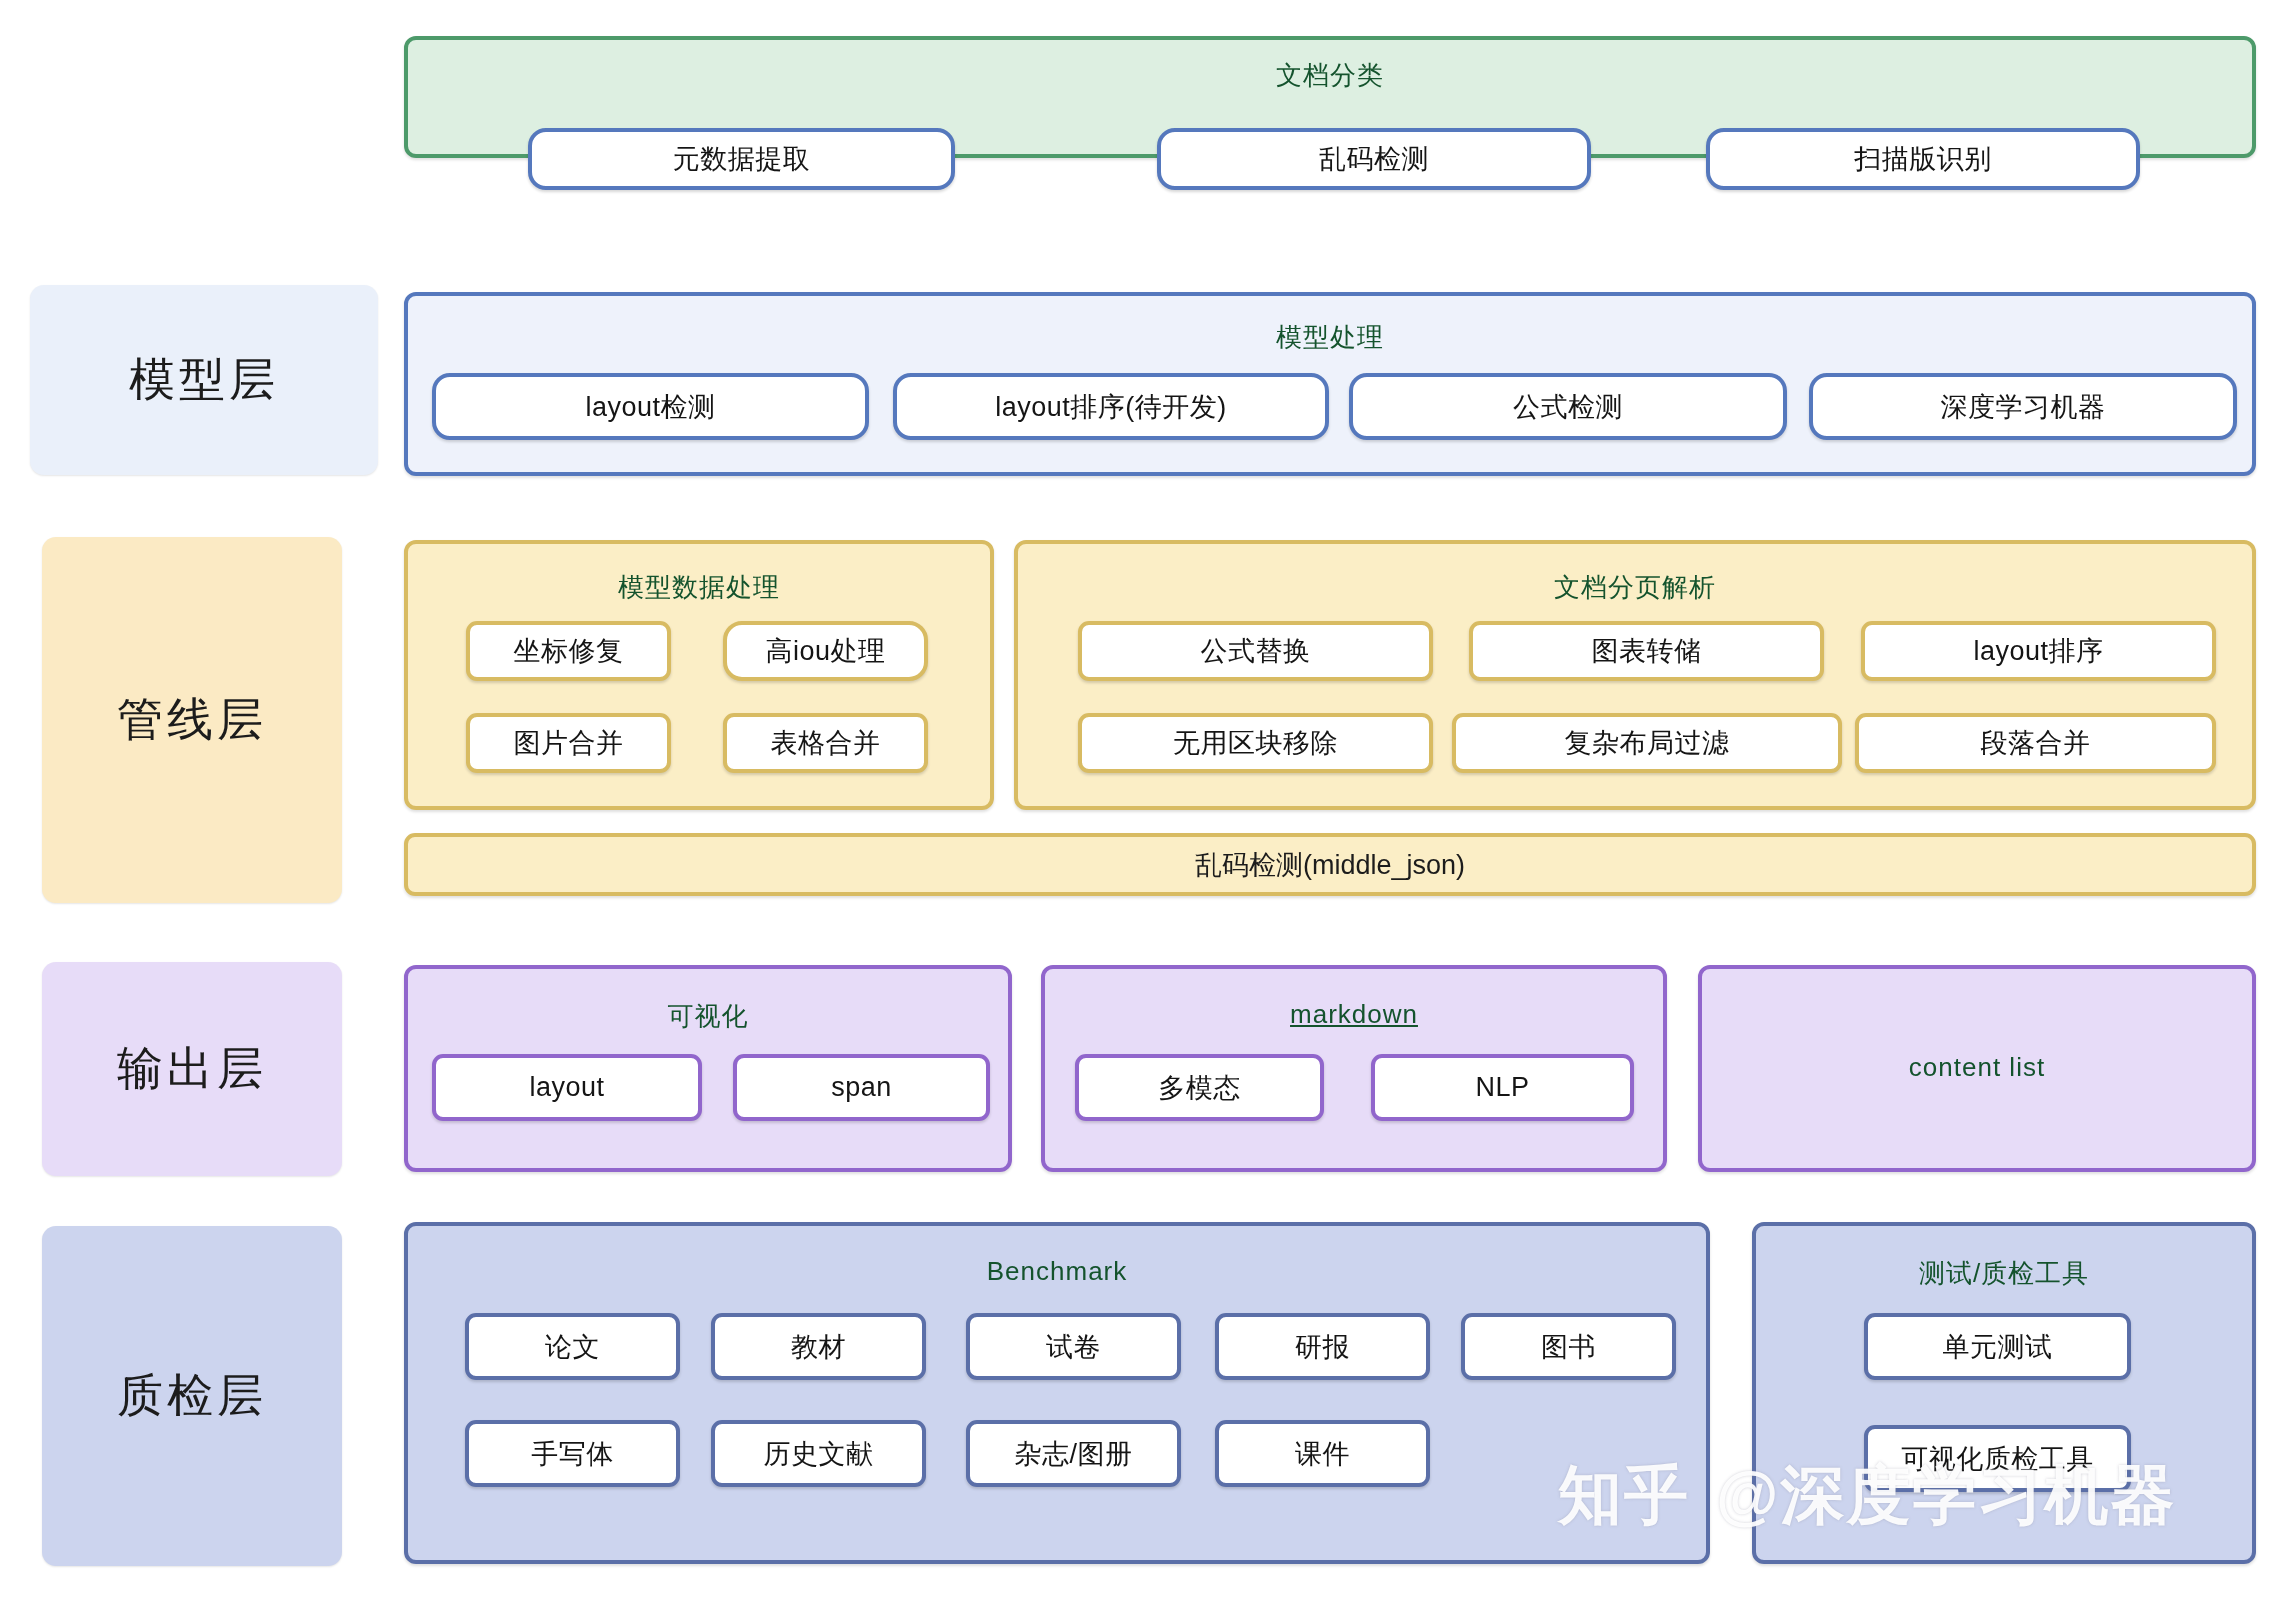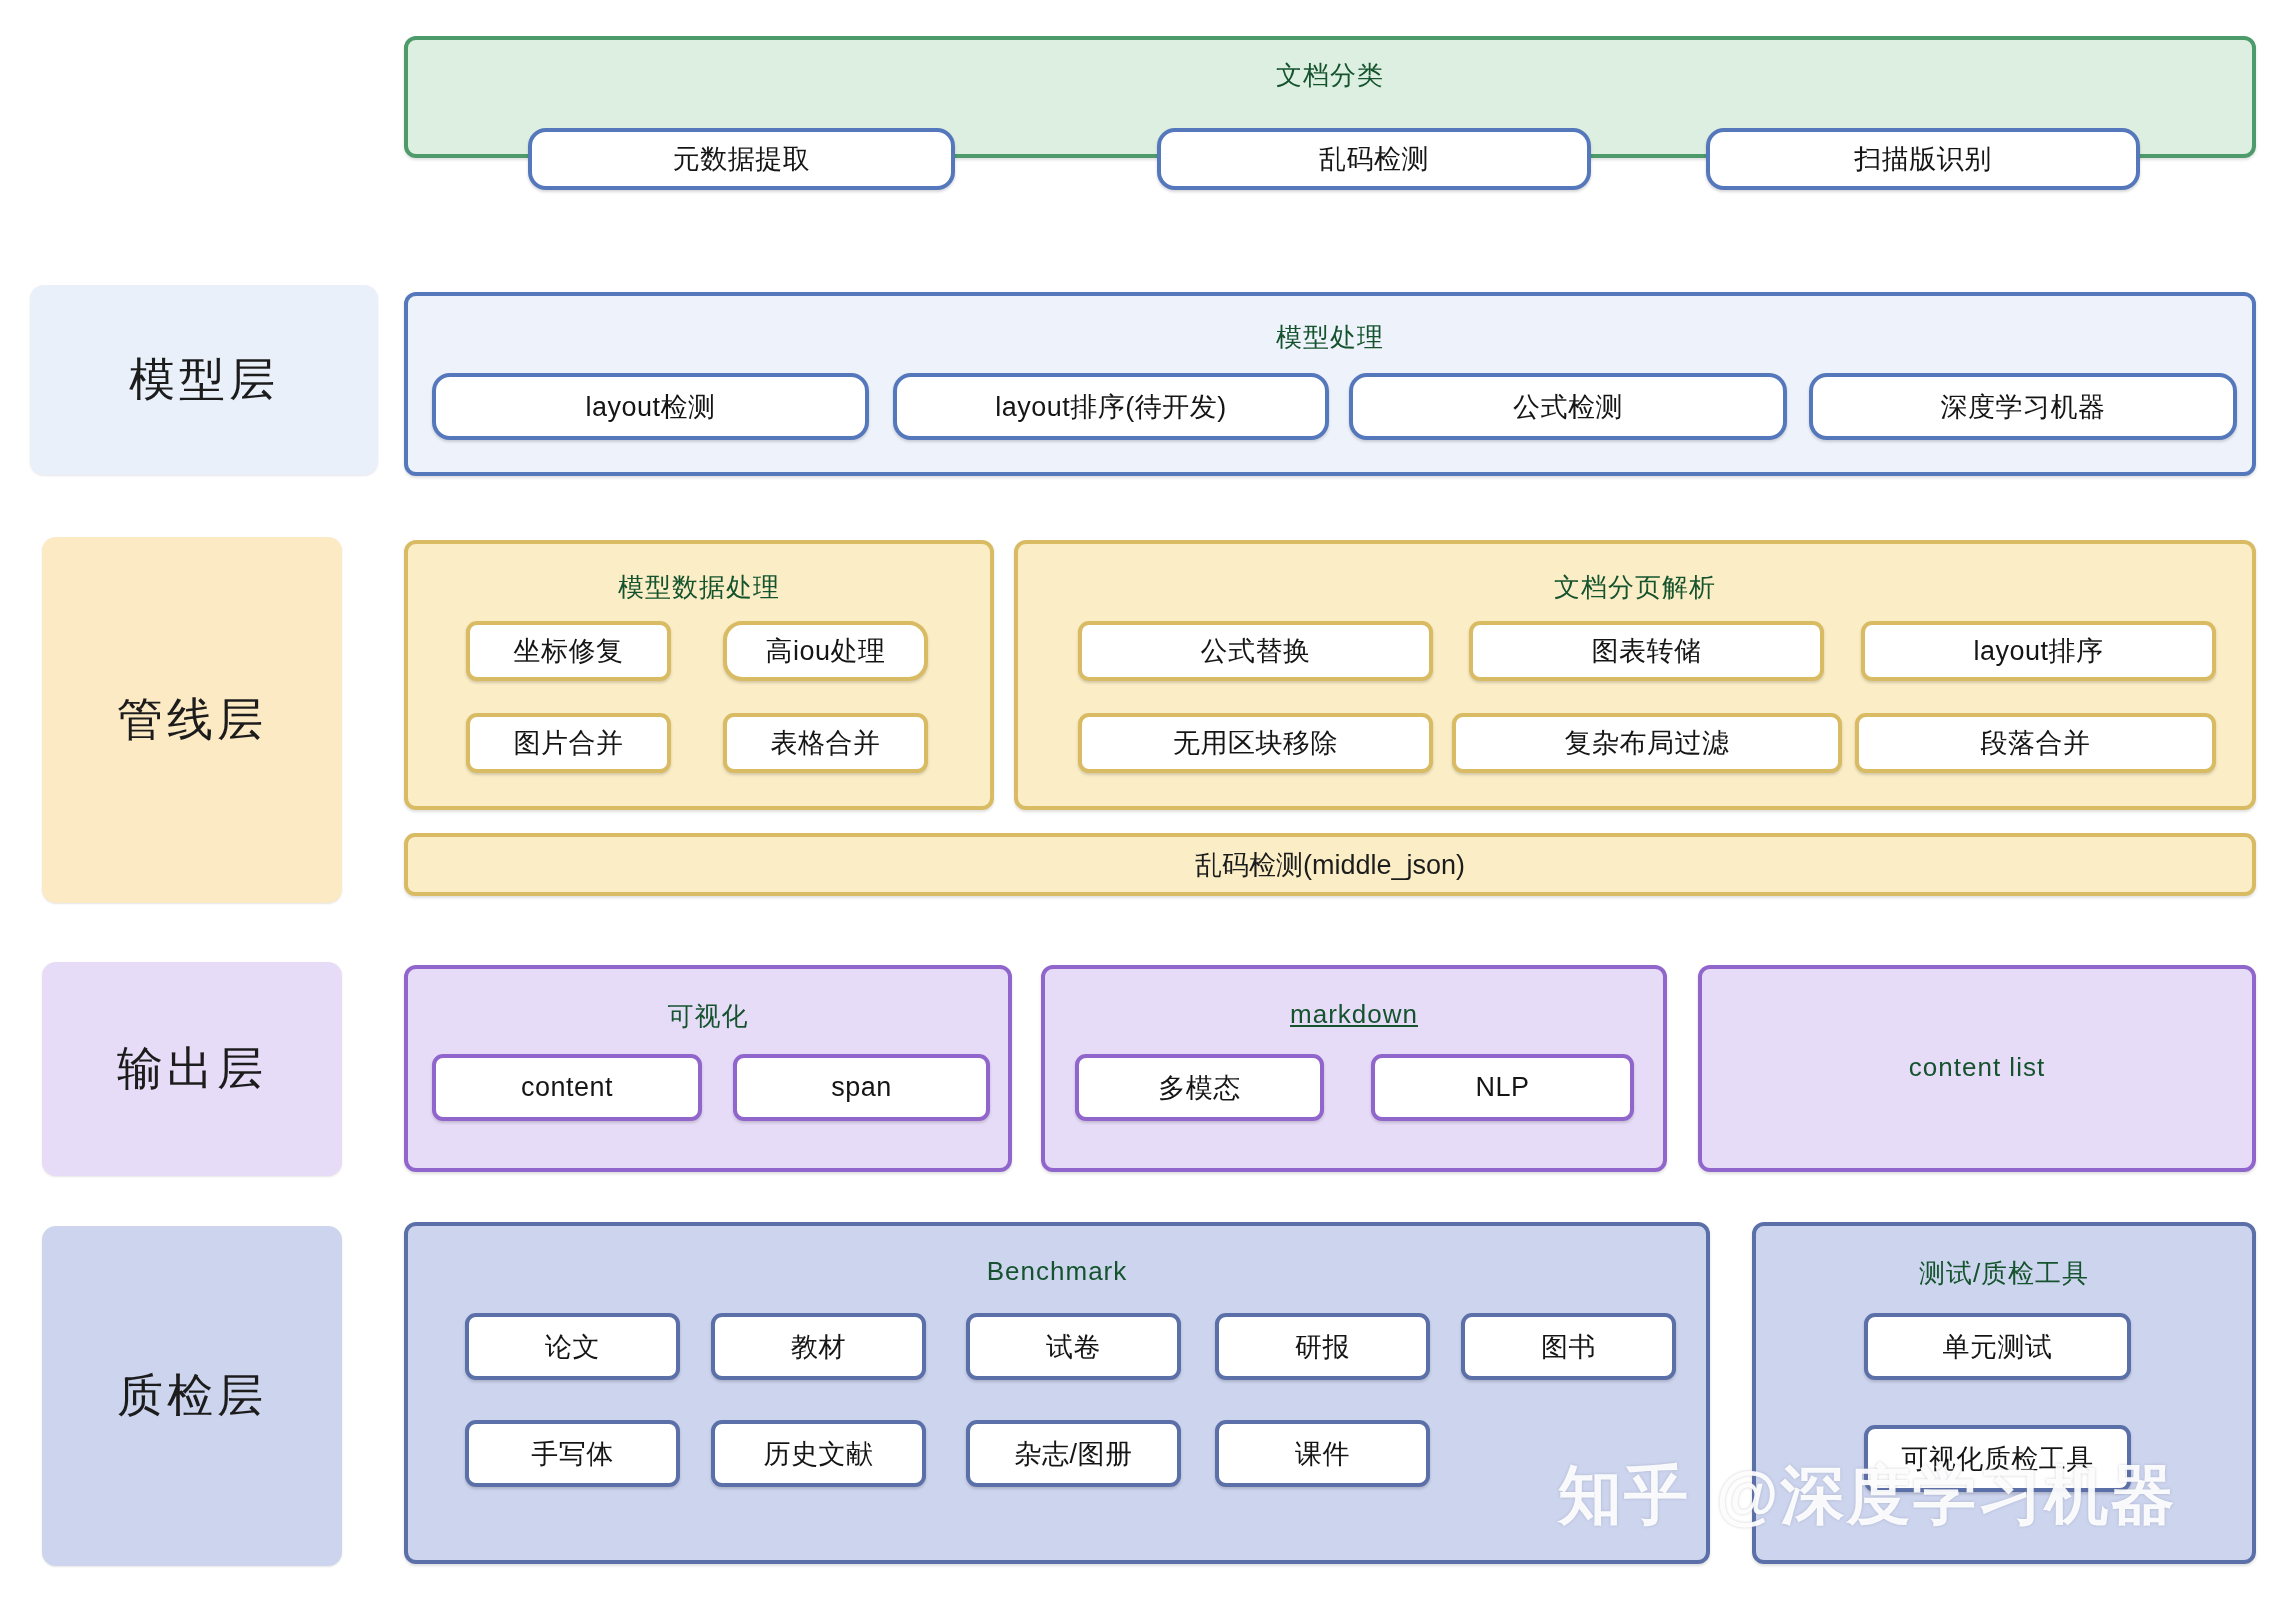--- a/index.html
+++ b/index.html
@@ -203,21 +203,21 @@
   </div>
 
   <div class="layer-label pal-purple-pill" style="left:42px; top:962px; width:300px; height:214px;">
     <span>输出层</span>
   </div>
 
   <div class="group-box pal-purple-box" style="left:404px; top:965px; width:608px; height:207px;">
     <div class="group-title" style="top:30px;">可视化</div>
   </div>
   <div class="chip chip-purple" style="left:432px; top:1054px; width:270px; height:67px;">
-    <span>content</span>
+    <span>layout</span>
   </div>
   <div class="chip chip-purple" style="left:733px; top:1054px; width:257px; height:67px;">
     <span>span</span>
   </div>
 
   <div class="group-box pal-purple-box" style="left:1041px; top:965px; width:626px; height:207px;">
     <div class="group-title" style="top:30px;text-decoration:underline;">markdown</div>
   </div>
   <div class="chip chip-purple" style="left:1075px; top:1054px; width:249px; height:67px;">
     <span>多模态</span>

